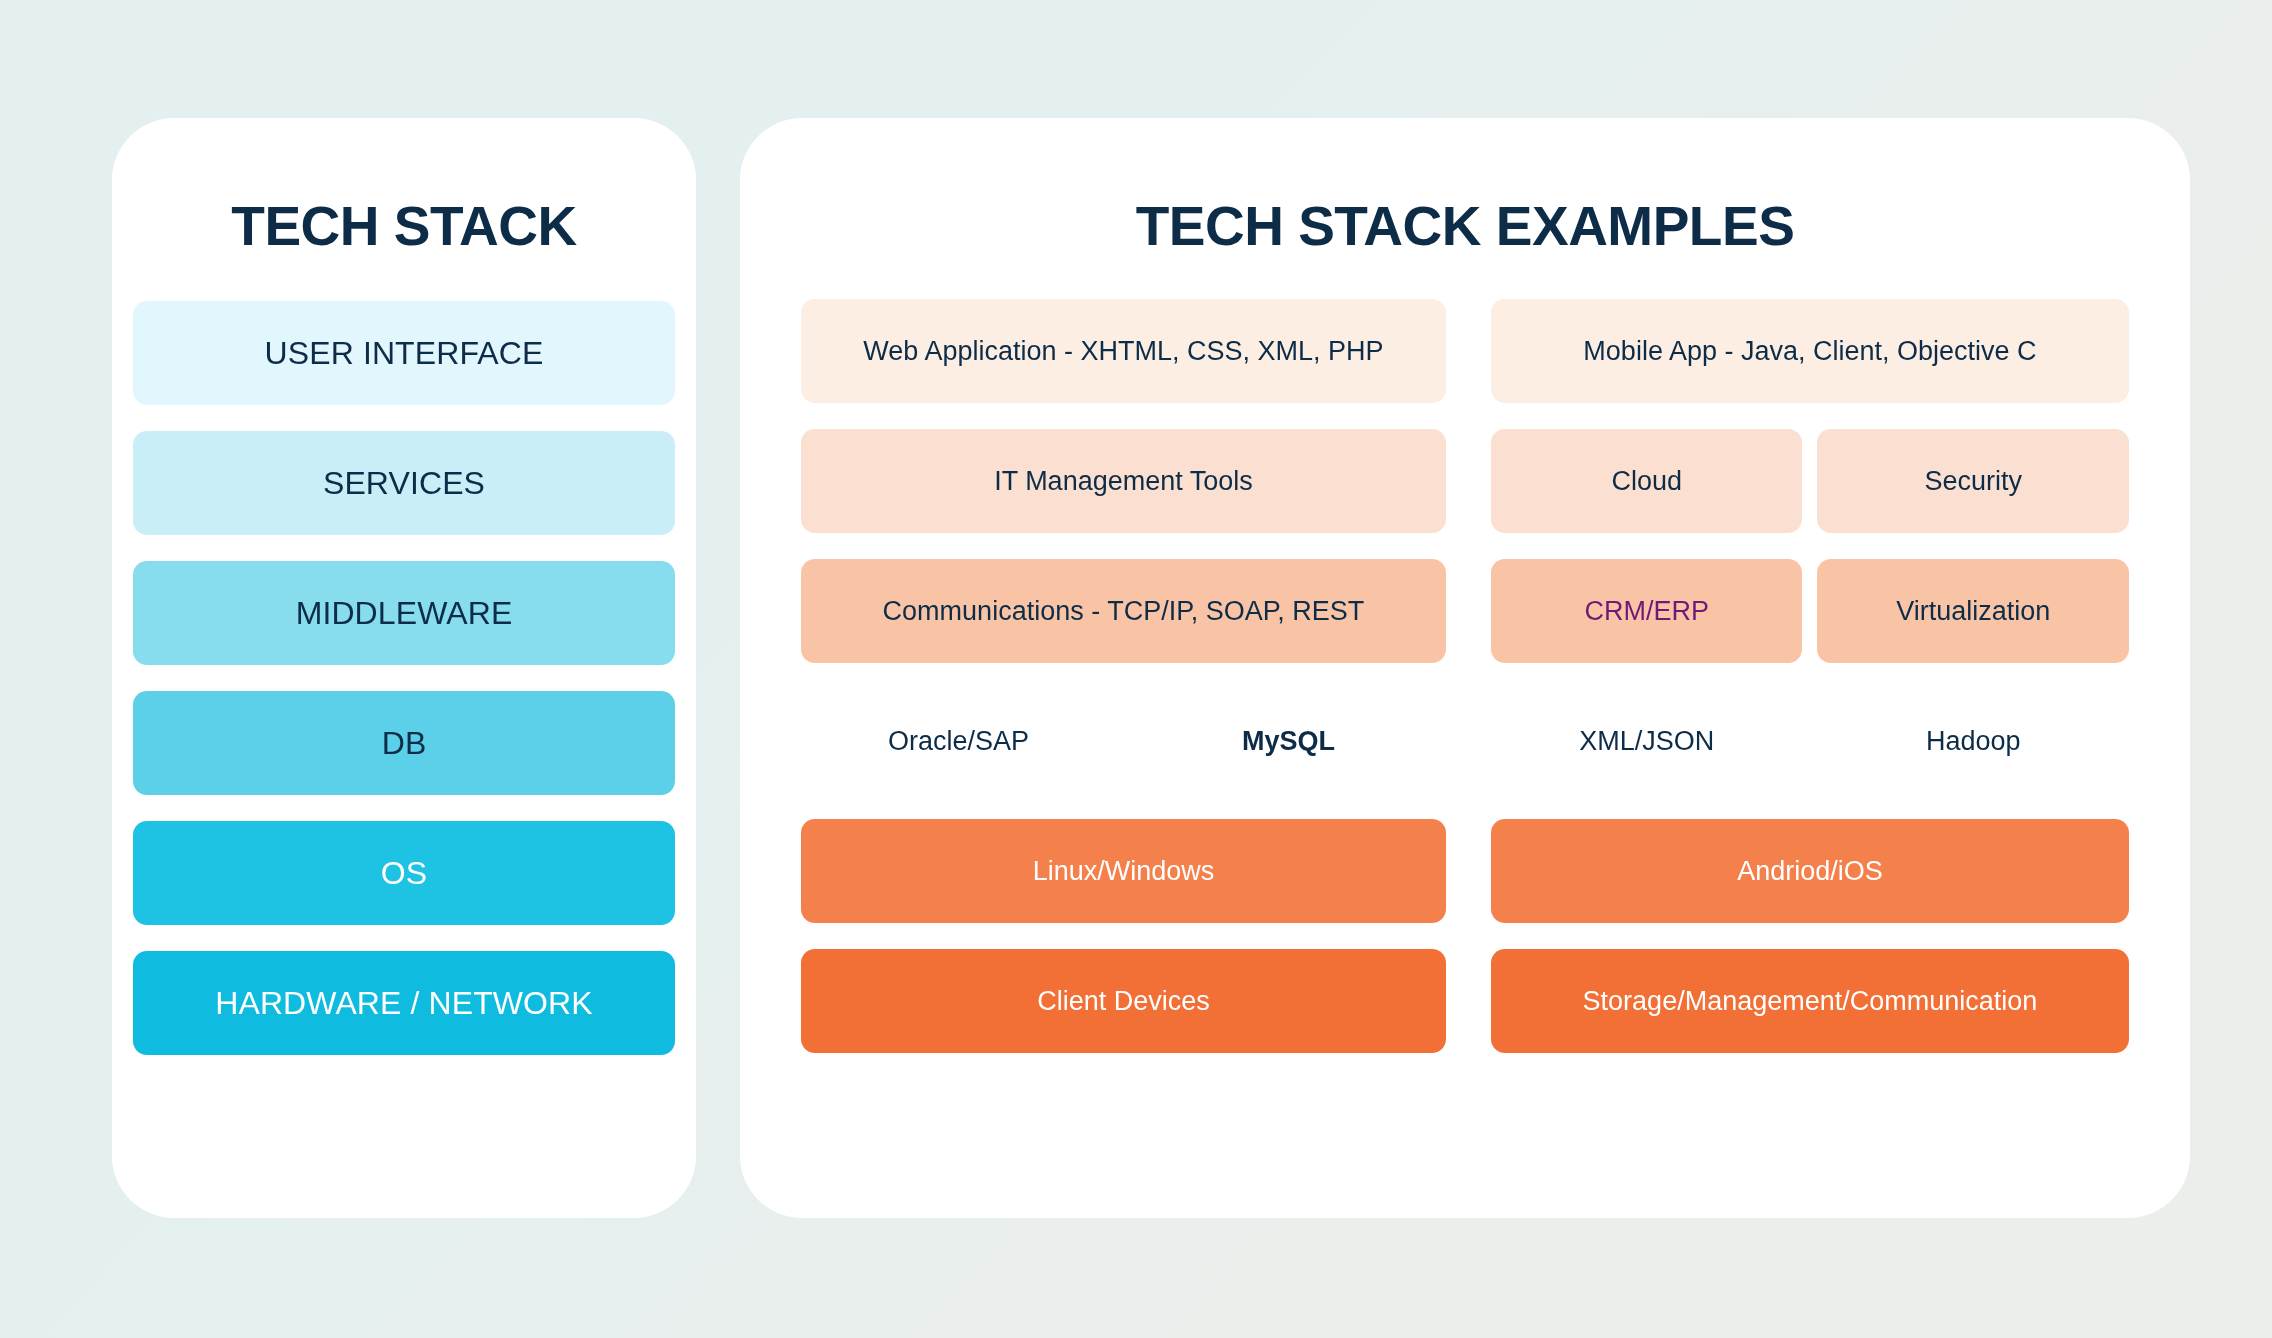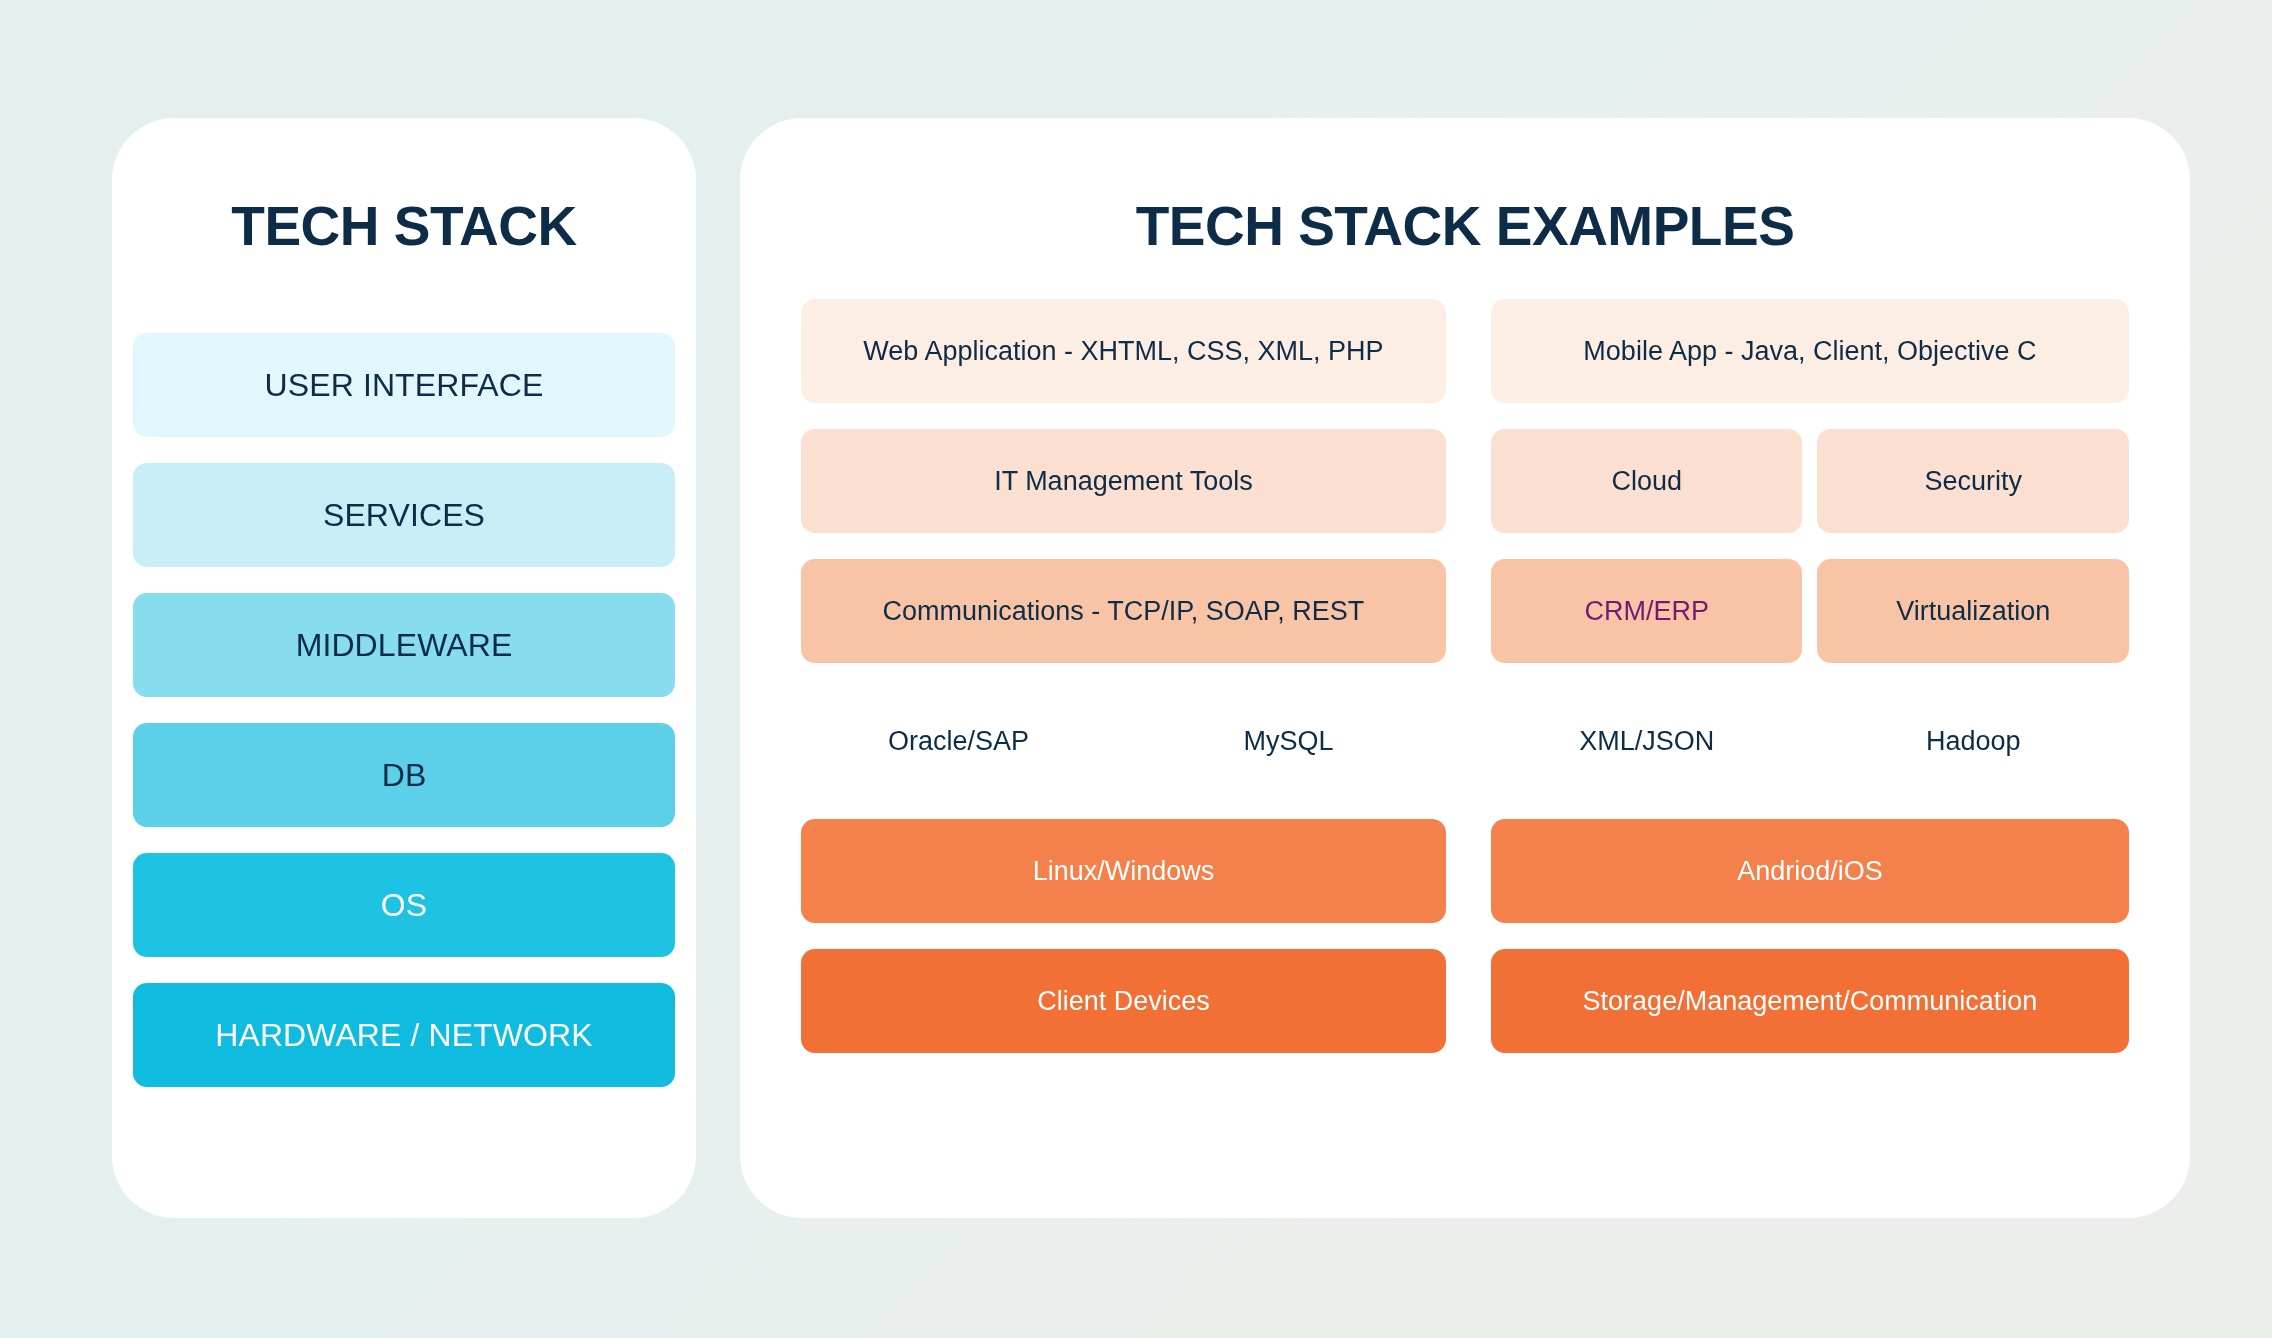--- a/index.html
+++ b/index.html
@@ -30,21 +30,20 @@
     background: #ffffff;
     border-radius: 62px;
     box-sizing: border-box;
     height: 1100px;
     display: flex;
     flex-direction: column;
   }
   .card-left {
     width: 666px;
     padding: 0 21px;
-    gap: 32px;
   }
   .card-right {
     width: 1450px;
     padding: 0 61px;
     flex: 1 1 auto;
   }
 
   .card-title {
     text-align: center;
     color: #0d2c47;
@@ -192,21 +191,21 @@
             <div class="ex-cell grow" style="background: rgb(249, 195, 166); color: rgb(13, 44, 71);">
               <span>Virtualization</span>
             </div>
           </div>
         </div>
         <div class="ex-row">
           <div class="ex-half left-half">
             <div class="ex-cell grow" style="color: rgb(13, 44, 71);">
               <span>Oracle/SAP</span>
             </div>
-            <div class="ex-cell grow" style="color: rgb(13, 44, 71);">
+            <div class="ex-cell grow" style="color: rgb(13, 44, 71); font-weight: bold;">
               <span>MySQL</span>
             </div>
           </div>
           <div class="ex-gap"></div>
           <div class="ex-half right-half">
             <div class="ex-cell grow" style="color: rgb(13, 44, 71);">
               <span>XML/JSON</span>
             </div>
             <div class="ex-cell grow" style="color: rgb(13, 44, 71);">
               <span>Hadoop</span>

